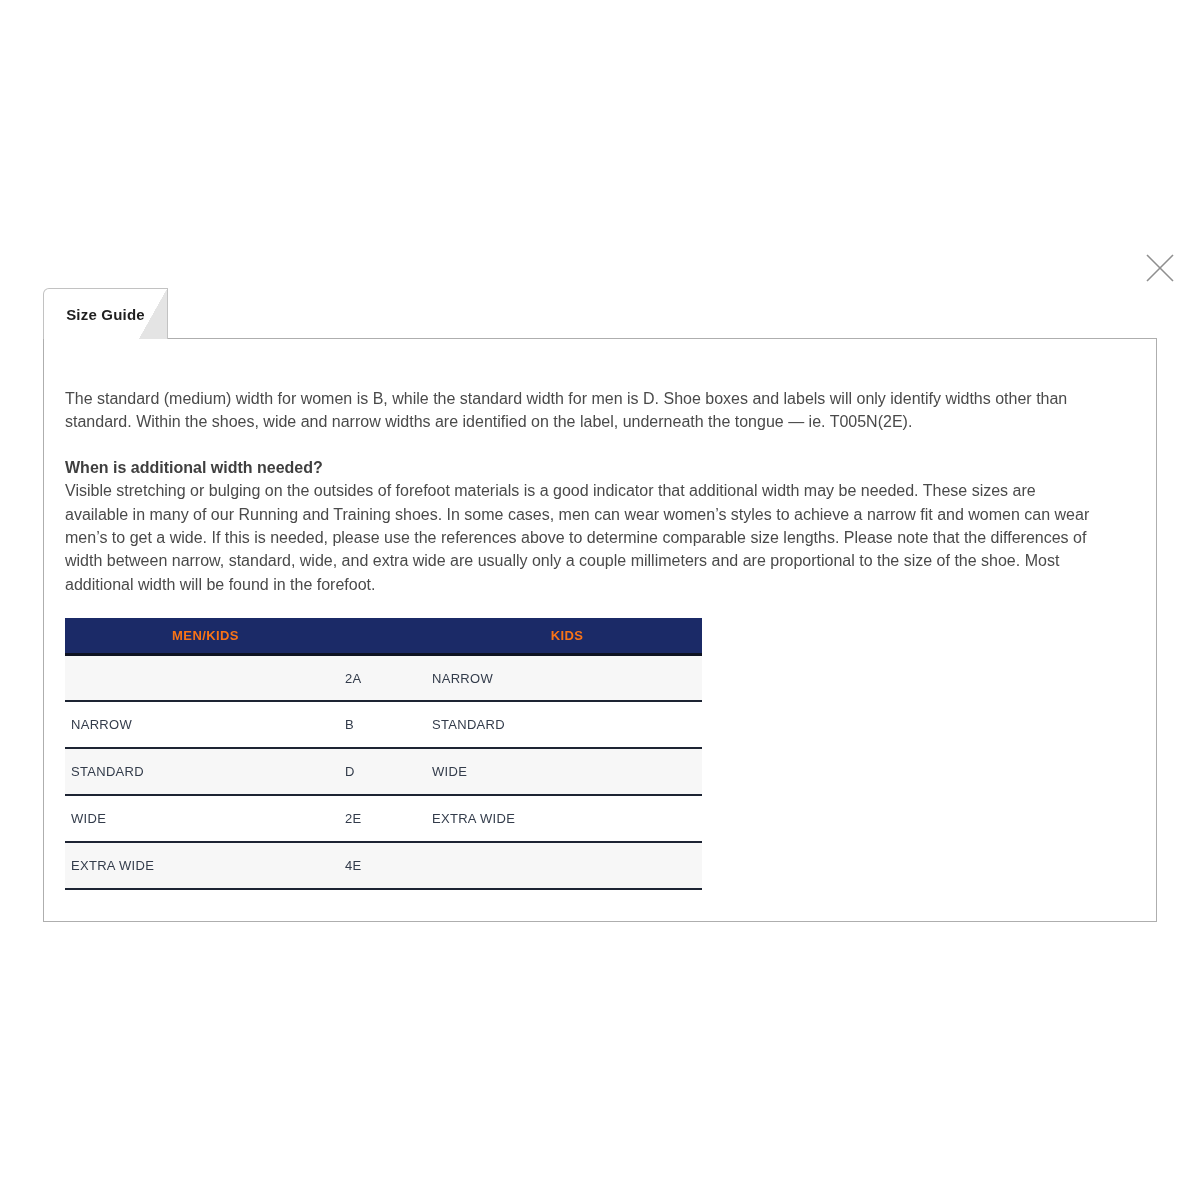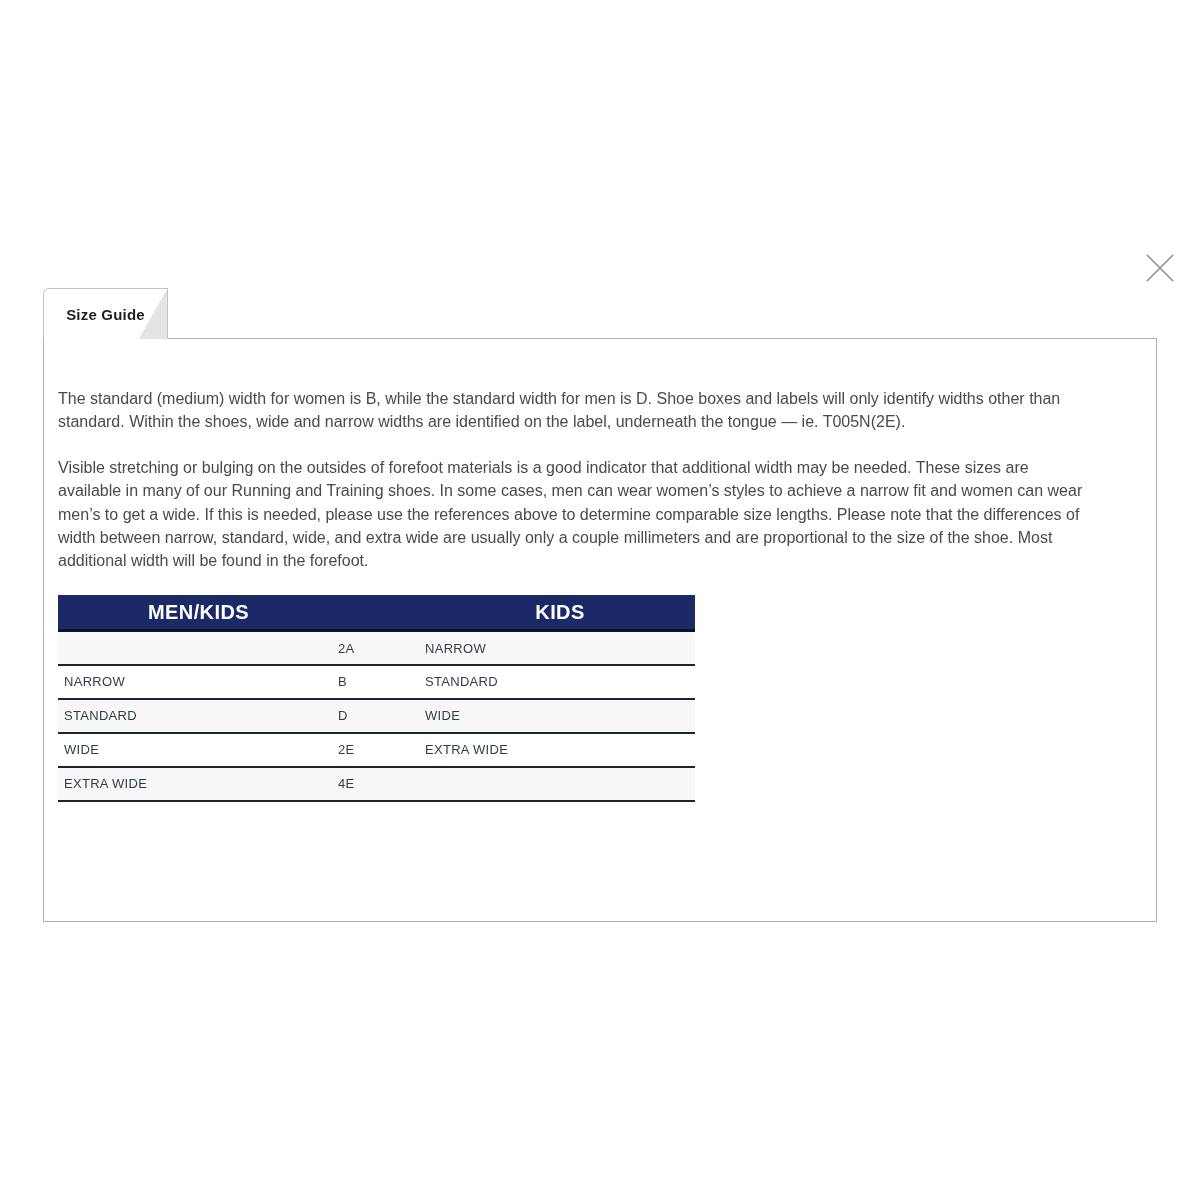--- a/index.html
+++ b/index.html
@@ -24,21 +24,21 @@
   }
 
   
   .dialog { position: absolute; left: 43px; top: 281px; width: 1114px; height: 641px; }
 
   .content-box {
     position: absolute; left: 0; top: 57px;
     width: 1114px; height: 584px;
     background: #ffffff;
     border: 1px solid #aeaeae;
-    padding: 48px 57px 0 14px;
+    padding: 48px 57px 0 21px;
   }
 
   
   .tab {
     position: absolute;
     display: flex; align-items: center; justify-content: center;
     font-size: 15px; font-weight: bold; color: #1f1f1f;
     background: #ffffff;
     cursor: pointer;
     letter-spacing: 0.2px;
@@ -70,29 +70,29 @@
 
   
   table.width-table {
     margin-top: 22px;
     width: 637px;
     border-collapse: collapse;
     table-layout: fixed;
   }
   .width-table th {
     background: #1b2a67;
-    color: #ffffff;
-    font-size: 20px; font-weight: bold;
+    color: #f97316;
+    font-size: 13px; font-weight: bold;
     letter-spacing: 0.4px;
     height: 36px;
     text-align: center;
     border-bottom: 3px solid #0e1322;
   }
   .width-table td {
-    height: 34px;
+    height: 47px;
     font-size: 13px;
     color: #333c4b;
     letter-spacing: 0.3px;
     border-bottom: 2px solid #1d2433;
     vertical-align: middle;
     white-space: nowrap;
     overflow: hidden;
   }
   .width-table tr.alt td { background: #f7f7f7; }
   .width-table .col0 { padding-left: 6px; }
@@ -116,20 +116,21 @@
   <div class="tab tab-size">
     <span>Size Guide</span>
     <span class="fold"></span>
   </div>
 
 
   <div class="content-box">
 
     <p class="body-text para-1">The standard (medium) width for women is B, while the standard width for men is D. Shoe boxes and labels will only identify widths other than standard. Within the shoes, wide and narrow widths are identified on the label, underneath the tongue — ie. T005N(2E).</p>
 
+    <p class="body-text section-heading">When is additional width needed?</p>
 
     <p class="body-text">Visible stretching or bulging on the outsides of forefoot materials is a good indicator that additional width may be needed. These sizes are available in many of our Running and Training shoes. In some cases, men can wear women’s styles to achieve a narrow fit and women can wear men’s to get a wide. If this is needed, please use the references above to determine comparable size lengths. Please note that the differences of width between narrow, standard, wide, and extra wide are usually only a couple millimeters and are proportional to the size of the shoe. Most additional width will be found in the forefoot.</p>
 
     <table class="width-table">
       <colgroup>
         <col style="width:275px">
         <col style="width:85px">
         <col style="width:277px">
       </colgroup>
       <thead>

